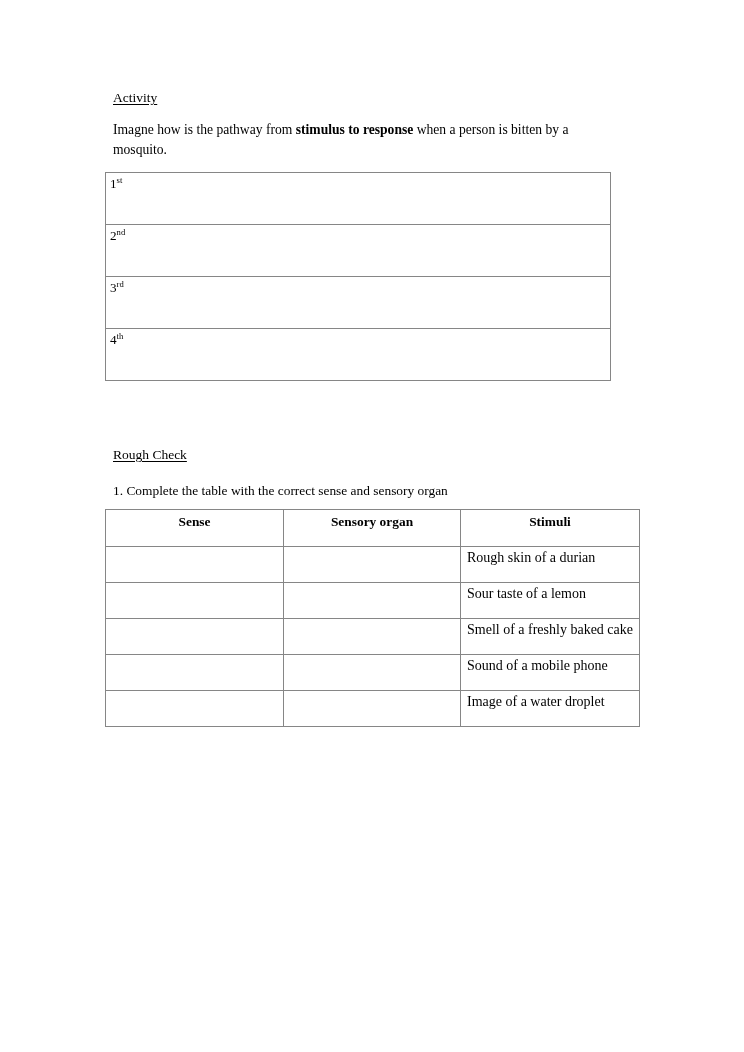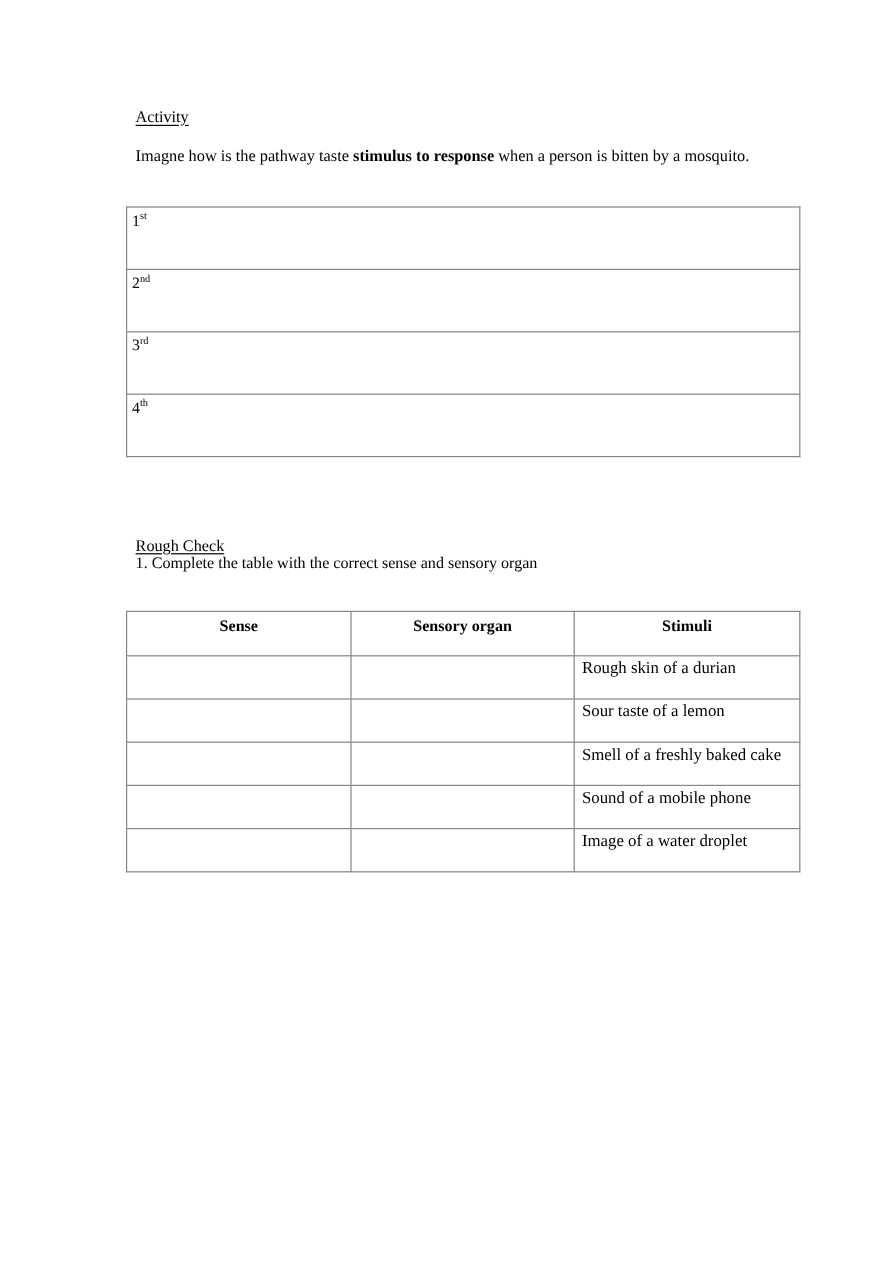--- a/index.html
+++ b/index.html
@@ -45,34 +45,34 @@
   .body-paragraph {
     position: absolute;
     left: 8px;
     width: 512px;
     font-size: 13.6px;
     line-height: 19.5px;
     text-align: left;
   }
   #intro-paragraph { top: 120px; }
   #question-line {
-    top: 460px;
+    top: 482px;
     font-size: 13.4px;
     line-height: 18px;
     white-space: nowrap;
   }
   .bold { font-weight: bold; text-align: right; }
 
   
   table {
     position: absolute;
     left: 0;
     border-collapse: collapse;
     table-layout: fixed;
-    width: 562px;
+    width: 506px;
     background: #ffffff;
   }
   table td, table th {
     border: 1px solid #868686;
     padding: 0;
     vertical-align: top;
     background: #ffffff;
   }
 
   
@@ -115,21 +115,21 @@
   .col-w-stim   { width: 179px; }
 </style>
 </head>
 <body>
 
 <div class="page">
   <div class="content">
 
     <div id="activity-heading" class="section-heading">Activity</div>
 
-    <div id="intro-paragraph" class="body-paragraph"><span>Imagne how is the pathway taste </span><span class="bold">stimulus to response</span><span> when a person is  bitten by a mosquito.</span></div>
+    <div id="intro-paragraph" class="body-paragraph"><span>Imagne how is the pathway from </span><span class="bold">stimulus to response</span><span> when a person is  bitten by a mosquito.</span></div>
 
     <table id="steps-table">
       <tbody>
         <tr>
           <td><span class="ordinal-num">1</span><span class="ordinal-sup">st</span></td>
         </tr>
         <tr>
           <td><span class="ordinal-num">2</span><span class="ordinal-sup">nd</span></td>
         </tr>
         <tr>

